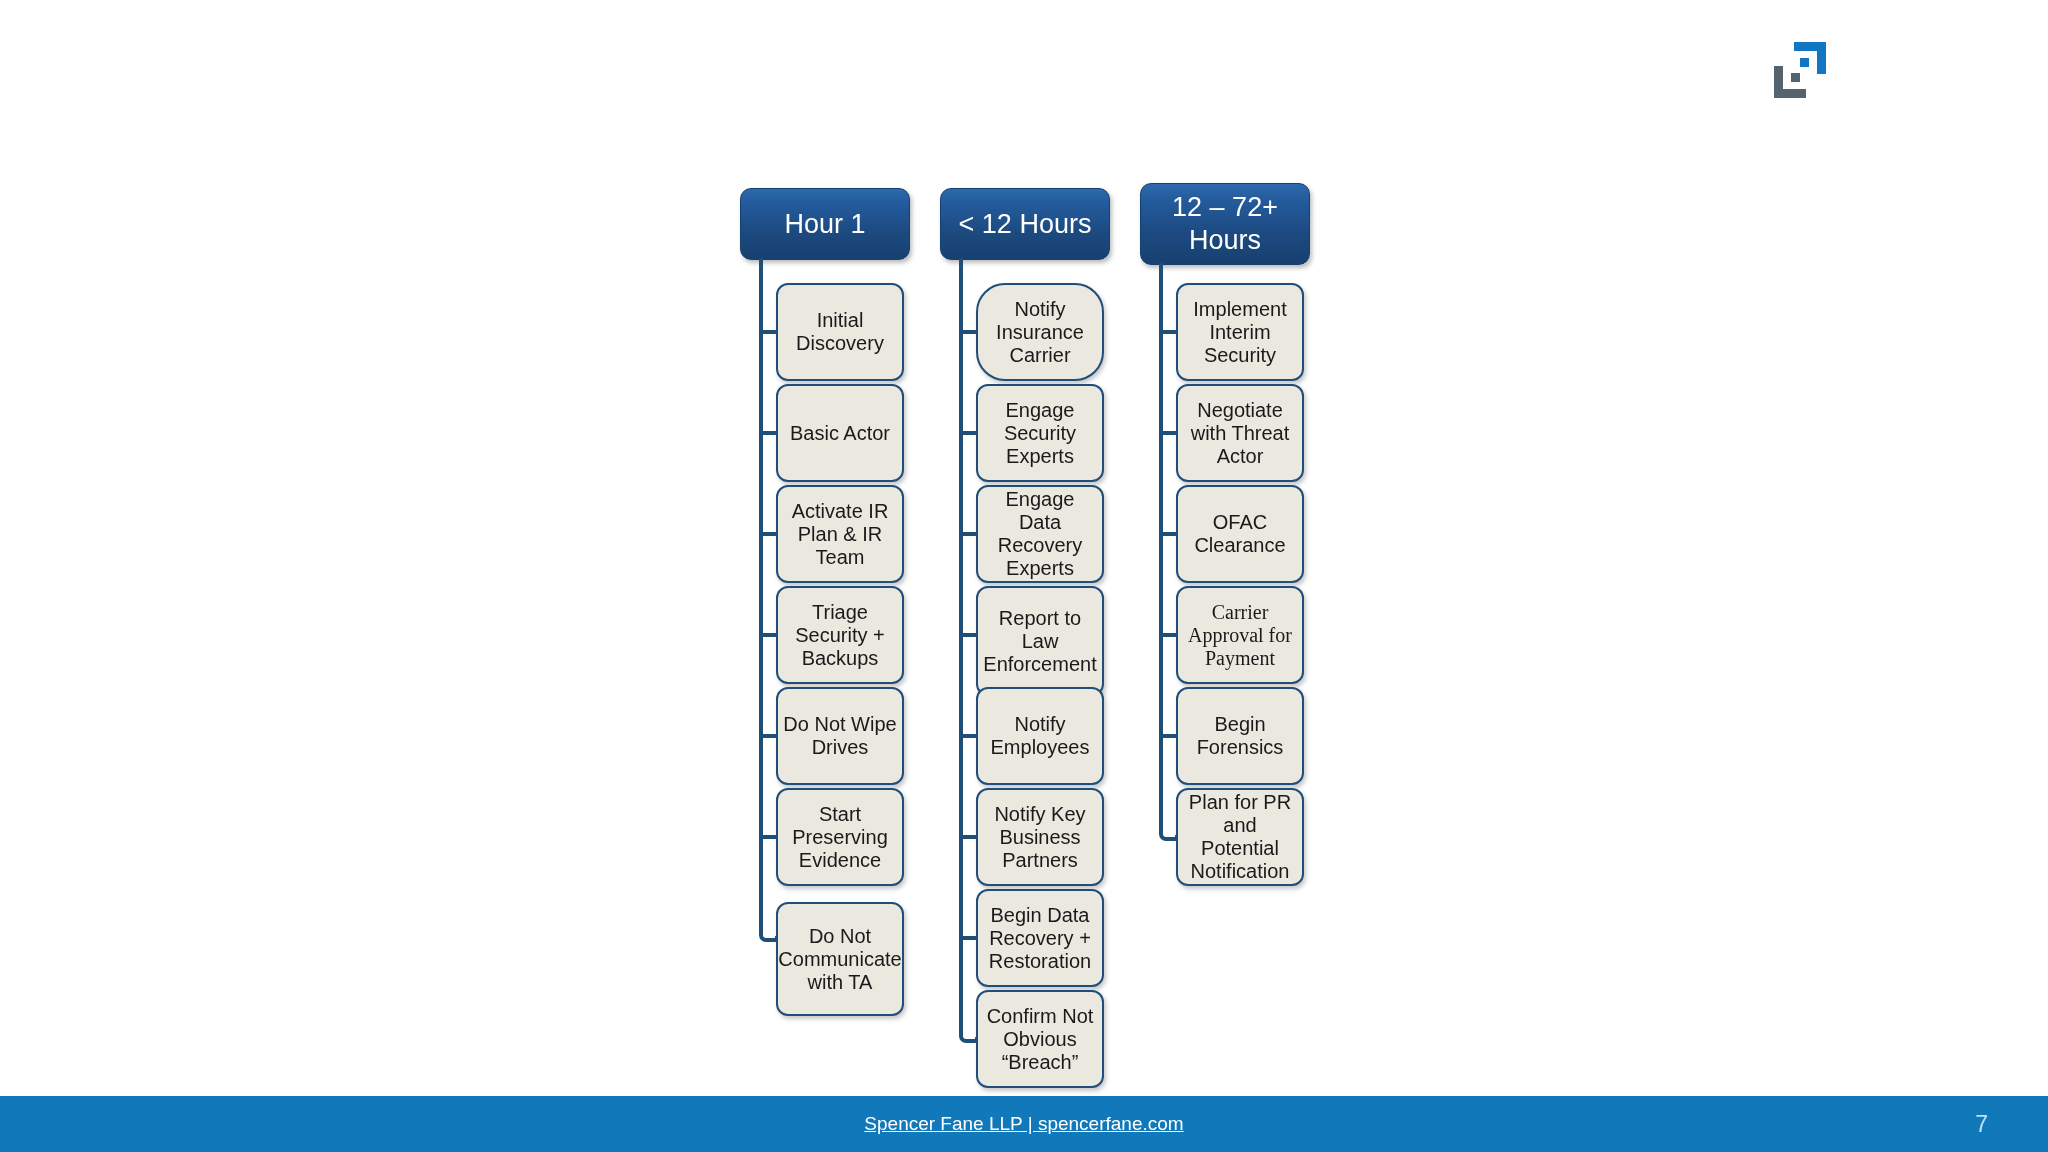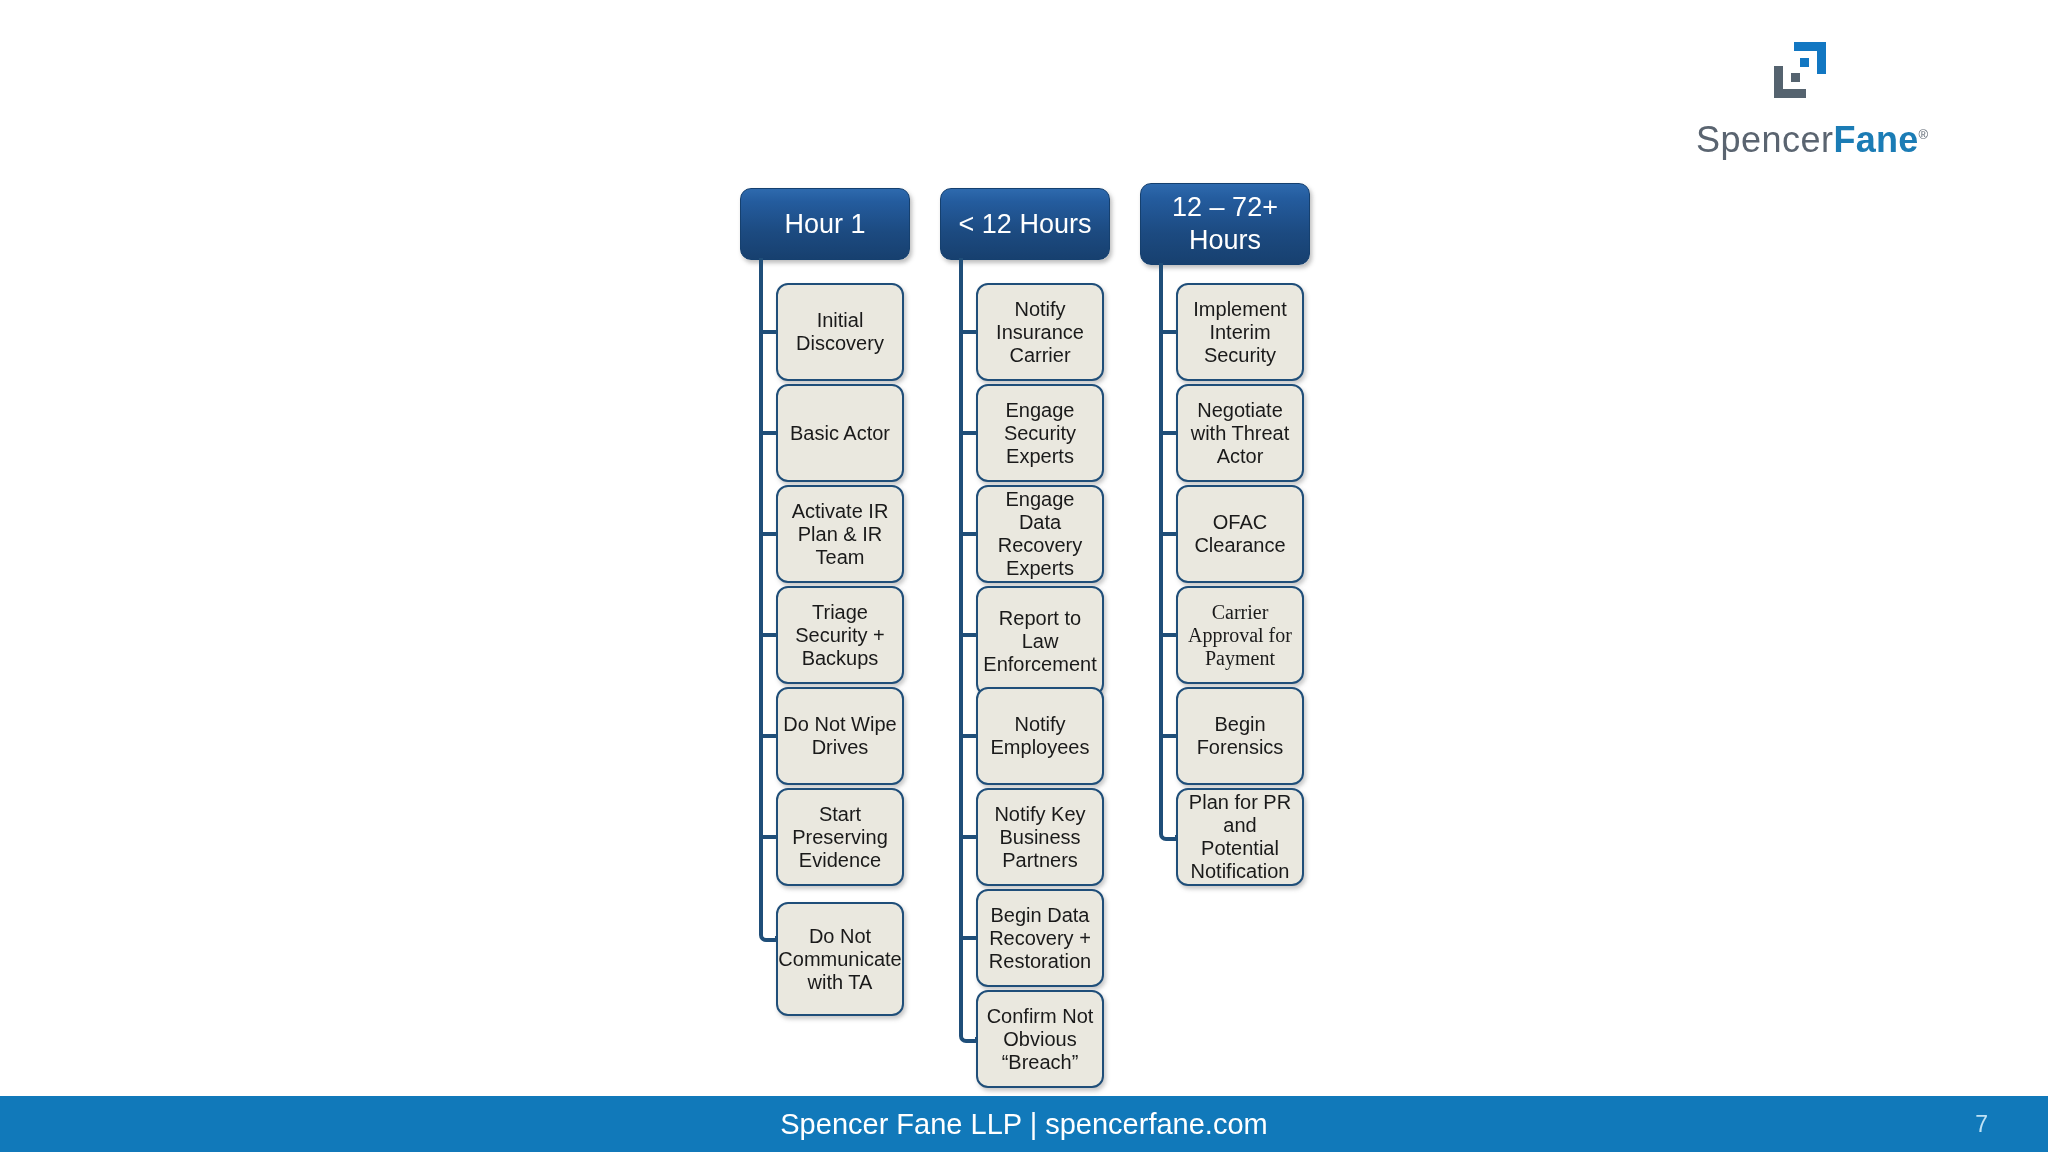--- a/index.html
+++ b/index.html
@@ -76,21 +76,21 @@
   }
 
   
   #footer-bar{
     position:absolute;left:0;top:1096px;width:2048px;height:56px;
     background:#1179BA;
   }
   #footer-text{
     position:absolute;left:0;top:0;width:2048px;height:56px;
     display:flex;align-items:center;justify-content:center;
-    color:#ffffff;font-size:29px;font-weight:400;
+    color:#ffffff;font-size:19px;font-weight:400;text-decoration:underline;
   }
   #page-number{
     position:absolute;right:60px;top:0;height:56px;
     display:flex;align-items:center;
     color:#BFE2F5;font-size:23px;
   }
 </style>
 </head>
 <body>
 
@@ -99,23 +99,20 @@
 
   <div id="logo">
     <div id="logo-mark">
       <svg viewBox="0 0 64 64" width="64" height="64" aria-hidden="true">
         <path d="M26 4 H58 V36 H49 V13 H26 Z" fill="#1277C2"></path>
         <rect x="32" y="20" width="9" height="9" fill="#1277C2"></rect>
         <path d="M6 28 H15 V51 H38 V60 H6 Z" fill="#55636F"></path>
         <rect x="23" y="35" width="9" height="9" fill="#55636F"></rect>
       </svg>
     </div>
-    <div id="logo-wordmark">
-      <span class="sp">Spencer</span><span class="fa">Fane</span><span class="reg">®</span>
-    </div>
   </div>
 
   <div id="chart">
       <div class="column" style="left: 740px;">
         <div class="col-header" style="top: 188px; height: 70px;">
           <span>Hour 1</span>
         </div>
         <div class="trunk" style="left: 19px; top: 258px; height: 672px;"></div>
         <div class="elbow" style="left: 19px; top: 922px;"></div>
         <div class="stub" style="left: 19px; top: 330px; width: 36px;"></div>
@@ -147,21 +144,21 @@
           <span>Do Not Communicate with TA</span>
         </div>
       </div>
       <div class="column" style="left: 940px;">
         <div class="col-header" style="top: 188px; height: 70px;">
           <span>&lt; 12 Hours</span>
         </div>
         <div class="trunk" style="left: 19px; top: 258px; height: 773px;"></div>
         <div class="elbow" style="left: 19px; top: 1023px;"></div>
         <div class="stub" style="left: 19px; top: 330px; width: 36px;"></div>
-        <div class="node" style="left: 36px; top: 283px; height: 98px;">
+        <div class="node" style="left: 36px; top: 283px; height: 98px; border-radius: 29px;">
           <span>Notify Insurance Carrier</span>
         </div>
         <div class="stub" style="left: 19px; top: 431px; width: 36px;"></div>
         <div class="node" style="left: 36px; top: 384px; height: 98px;">
           <span>Engage Security Experts</span>
         </div>
         <div class="stub" style="left: 19px; top: 532px; width: 36px;"></div>
         <div class="node" style="left: 36px; top: 485px; height: 98px;">
           <span>Engage Data Recovery Experts</span>
         </div>

